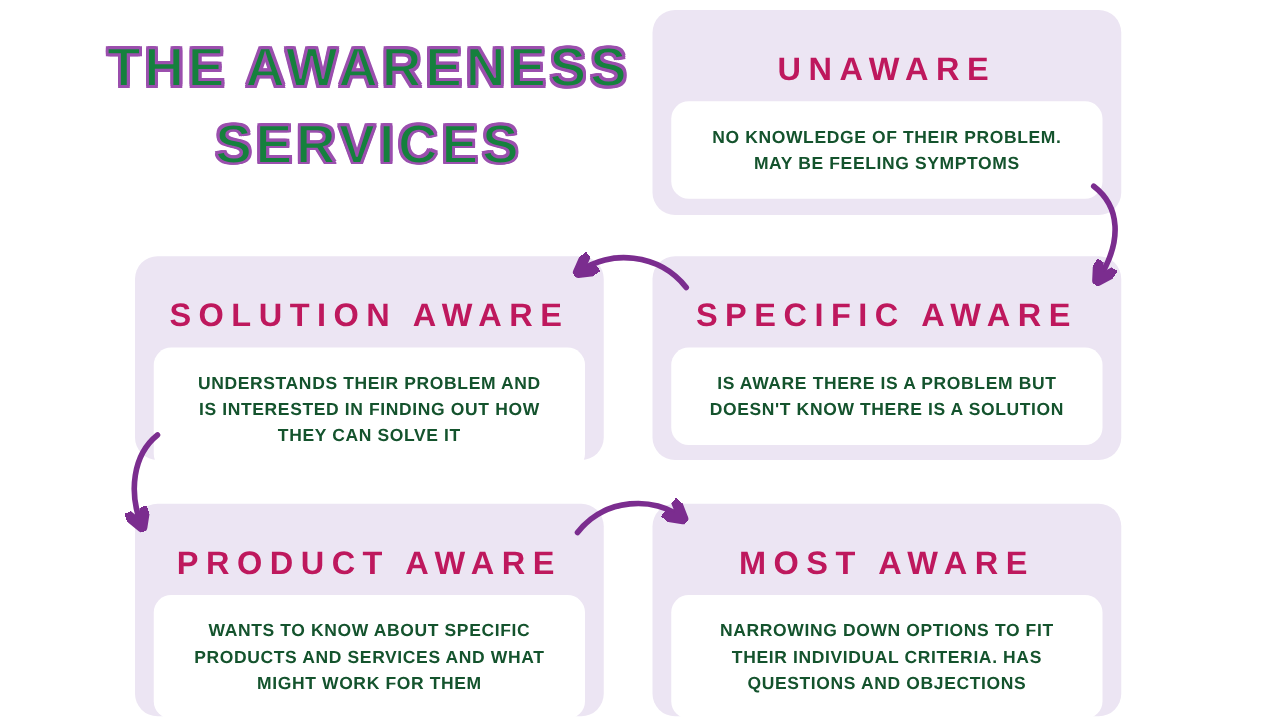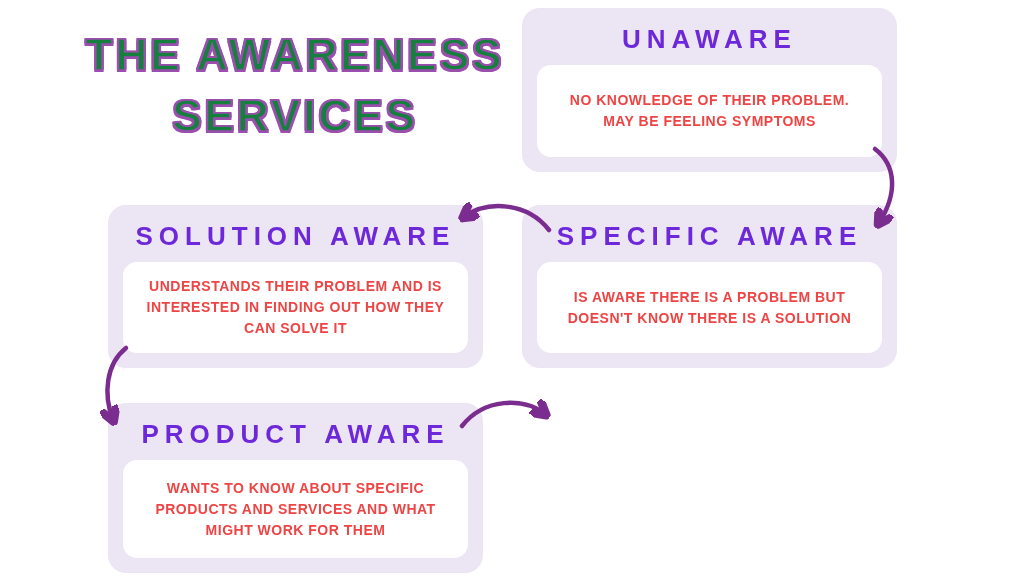--- a/index.html
+++ b/index.html
@@ -30,40 +30,40 @@
   
   .card {
     position:absolute;
     background:#ece5f3;
     border-radius:18px;
     display:flex; flex-direction:column;
     box-sizing:border-box;
   }
   .card-heading {
     text-align:center;
-    color:#6d28d9;
+    color:#be185d;
     font-weight:bold;
     font-size:26px;
     letter-spacing:6px;
-    padding:16px 8px 6px;
+    padding:32px 8px 6px;
     white-space:nowrap;
   }
   .card-body {
     background:#ffffff;
     border-radius:14px;
     margin:4px 15px 15px;
     flex:1;
     display:flex; align-items:center; justify-content:center;
     padding:6px 16px;
   }
   .card-body p {
-    margin:0;
+    margin:12px;
     max-width:302px;
     text-align:center;
-    color:#ef4444;
+    color:#14532d;
     font-weight:bold;
     font-size:14px;
     letter-spacing:0.5px;
     line-height:21px;
   }
 
   .pos-unaware  { left:522px; top:8px;   width:375px; height:164px; }
   .pos-problem  { left:522px; top:205px; width:375px; height:163px; }
   .pos-solution { left:108px; top:205px; width:375px; height:163px; }
   .pos-product  { left:108px; top:403px; width:375px; height:170px; }
@@ -107,20 +107,26 @@
     </div>
   </div>
 
   <div class="card pos-solution">
     <div class="card-heading">SOLUTION AWARE</div>
     <div class="card-body">
       <p>UNDERSTANDS THEIR PROBLEM AND IS INTERESTED IN FINDING OUT HOW THEY CAN SOLVE IT</p>
     </div>
   </div>
 
+  <div class="card pos-most">
+    <div class="card-heading">MOST AWARE</div>
+    <div class="card-body">
+      <p>NARROWING DOWN OPTIONS TO FIT THEIR INDIVIDUAL CRITERIA. HAS QUESTIONS AND OBJECTIONS</p>
+    </div>
+  </div>
 
   <svg id="arrow-1" class="arrow" width="60" height="95" viewBox="0 0 60 95">
     <defs>
       <marker id="ah1" viewBox="0 0 10 10" refX="7" refY="5" markerWidth="4.2" markerHeight="4.2" orient="auto-start-reverse">
         <path d="M1,1 L8,5 L1,9" fill="none" stroke="#7b2d8f" stroke-width="2" stroke-linecap="round" stroke-linejoin="round"></path>
       </marker>
     </defs>
     <path d="M 23 6 C 44 22, 46 50, 27 80" marker-end="url(#ah1)"></path>
   </svg>
 

